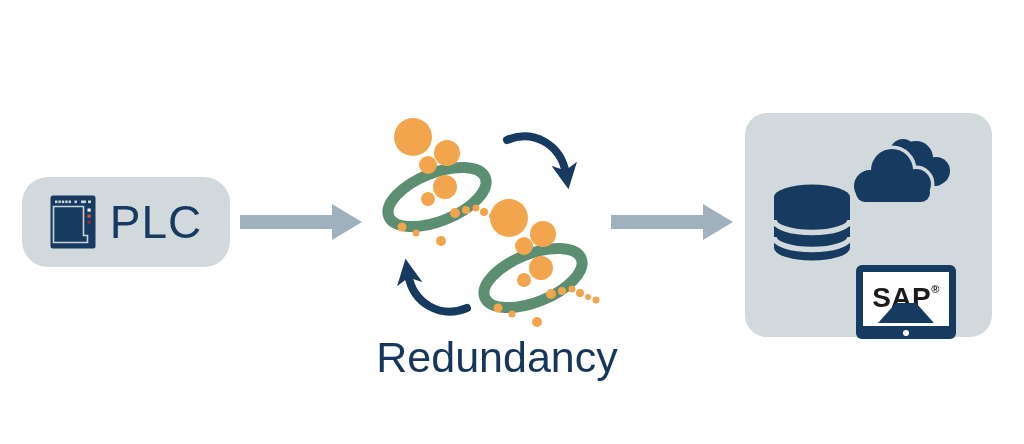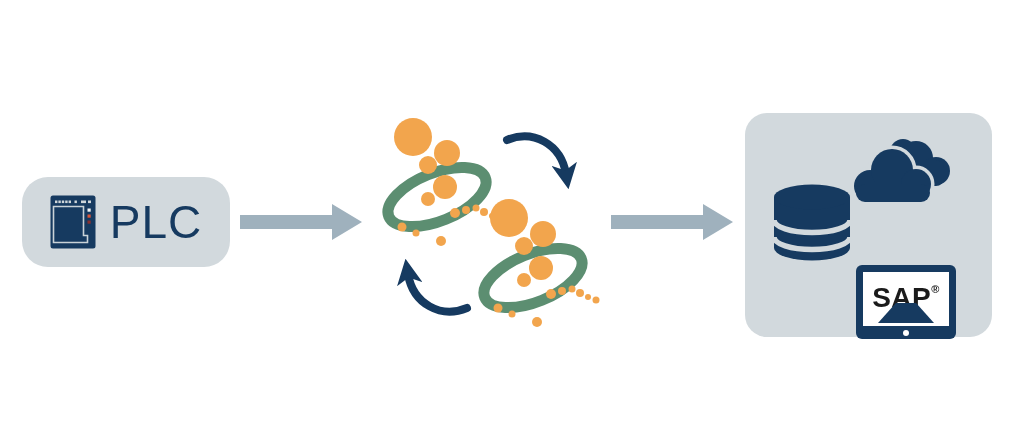--- a/index.html
+++ b/index.html
@@ -122,20 +122,21 @@
     <g>
         <use href="#flow-unit"></use>
       </g>
     <g>
         <use href="#flow-unit" x="96" y="81"></use>
       </g>
     <path class="cycle-arrow" d="M137 32 C163 21 191 36 196 66" marker-end="url(#ah)"></path>
     <path class="cycle-arrow" d="M97 200 C71 211 43 196 38 166" marker-end="url(#ah)"></path>
   </svg>
 
+  <div class="caption">Redundancy</div>
 
   <svg class="arrow-icon arrow-right" width="122" height="40" viewBox="0 0 122 40" aria-hidden="true">
     <polygon class="fill-gray" points="0,13 92,13 92,2 122,20 92,38 92,27 0,27"></polygon>
   </svg>
 
   <div class="node enterprise-node"></div>
 
   <svg class="db-icon" width="84" height="80" viewBox="0 0 84 80" aria-hidden="true">
     <path class="fill-navy" d="M4,13 v51 a38,12.5 0 0 0 76,0 v-51 z"></path>
     <ellipse class="fill-navy" cx="42" cy="13" rx="38" ry="12.5"></ellipse>

